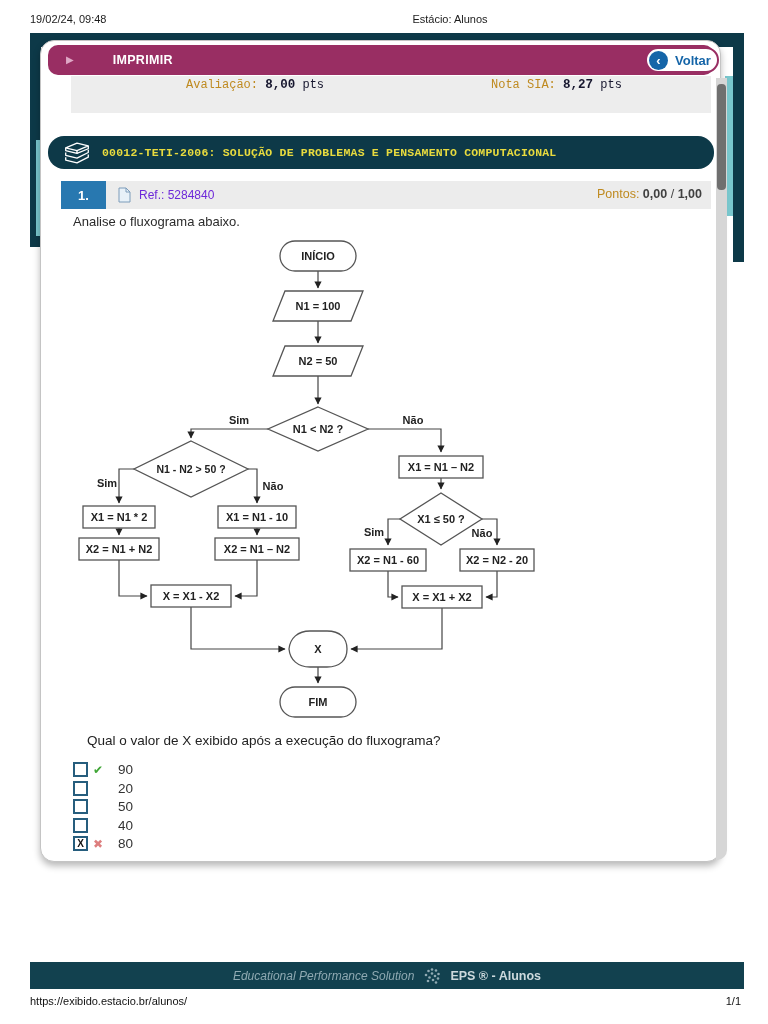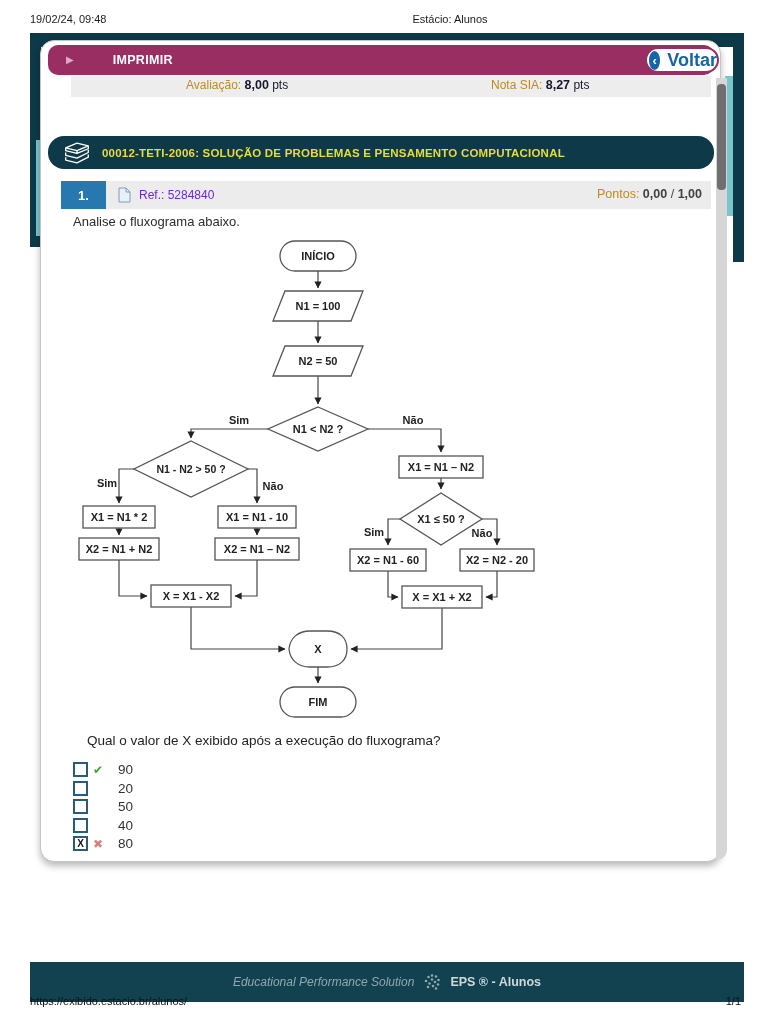--- a/index.html
+++ b/index.html
@@ -23,31 +23,31 @@
           border:1px solid #c4c4c4; border-radius:14px; box-shadow:0 4px 7px rgba(0,0,0,.28); }
 
   .print-bar { position:absolute; left:7px; top:4px; width:666px; height:30px; background:#992e63;
                border-radius:10px; display:flex; align-items:center; }
   .print-arrow { margin-left:18px; color:#dfa8c6; font-size:10px; line-height:10px; }
   .print-label { margin-left:6px; font-weight:bold; font-size:12.5px; color:#fff; letter-spacing:.3px;padding-left:33px; }
   .voltar { position:absolute; left:604px; top:6px; width:74px; height:26px; background:#fff;
             border:2px solid #992e63; border-radius:15px; display:flex; align-items:center; box-sizing:border-box; cursor:pointer; }
   .voltar-circle { width:19px; height:19px; border-radius:50%; background:#1565a8; color:#fff; margin-left:2px;
                    display:flex; align-items:center; justify-content:center; font-size:13px; font-weight:bold; }
-  .voltar-label { color:#1565a8; font-weight:bold; font-size:18px; margin-left:7px; }
-
-  .score-bar { position:absolute; left:30px; top:35px; width:640px; height:21px; background:#ededed; font-size:12px; }
+  .voltar-label { color:#1565a8; font-weight:bold; font-size:13px; margin-left:7px; }
+
+  .score-bar { position:absolute; left:30px; top:35px; width:640px; height:37px; background:#ededed; font-size:12px;font-family:Liberation Mono, monospace; }
   .score-a { position:absolute; left:115px; top:2px; }
   .score-b { position:absolute; left:420px; top:2px; }
   .score-label { color:#bf8a1f; }
   .score-value { color:#16162e; font-weight:bold; font-size:12.5px; }
   .score-unit { color:#16162e; }
 
   .course-bar { position:absolute; left:7px; top:95px; width:666px; height:33px; background:#0d3948;
-                border-radius:16px; display:flex; align-items:center; }
+                border-radius:16px; display:flex; align-items:center;font-family:Liberation Mono, monospace; }
   .books { margin-left:13px; }
   .course-title { margin-left:9px; color:#e8db3e; font-weight:bold; font-size:11.5px; letter-spacing:.2px; }
 
   .q-header { position:absolute; left:20px; top:140px; width:650px; height:28px; background:#ececec; }
   .q-num { position:absolute; left:0; top:0; width:45px; height:28px; background:#2878b0; color:#fff;
            font-weight:bold; font-size:13px; display:flex; align-items:center; justify-content:center; }
   .doc-icon { position:absolute; left:57px; top:6px; }
   .q-ref { position:absolute; left:78px; top:7px; color:#6d28d9; font-size:12px; }
   .q-points { position:absolute; right:9px; top:6px; font-size:12.5px; }
   .pts-label { color:#bf8a1f; }
@@ -65,21 +65,21 @@
 
   .options { position:absolute; left:32px; top:722px; display:flex; flex-direction:column; gap:5px; }
   .option { display:flex; align-items:center; height:13.5px; }
   .cb { width:11px; height:11px; border:2px solid #265d7d; background:#fff; display:flex;
         align-items:center; justify-content:center; font-size:10px; font-weight:bold; color:#111; line-height:10px; }
   .mark { width:16px; margin-left:2px; font-size:12px; text-align:center; }
   .mark.correct { color:#3fa535; }
   .mark.incorrect { color:#dd7e7e; }
   .opt-label { margin-left:12px; font-size:13.5px; color:#333; }
 
-  .footer-bar { position:absolute; left:30px; top:962px; width:714px; height:40px; background:#12414f;
+  .footer-bar { position:absolute; left:30px; top:962px; width:714px; height:27px; background:#12414f;
                 display:flex; align-items:center; justify-content:center; gap:8px; }
   .footer-italic { font-style:italic; color:#8fa9b2; font-size:12px; }
   .footer-bold { color:#cdd9dd; font-weight:bold; font-size:12.5px; }
 
   .url { position:absolute; left:30px; top:995px; font-size:11px; color:#111; }
   .page-num { position:absolute; right:27px; top:995px; font-size:11px; color:#111; }
 </style>
 </head>
 <body>
 

